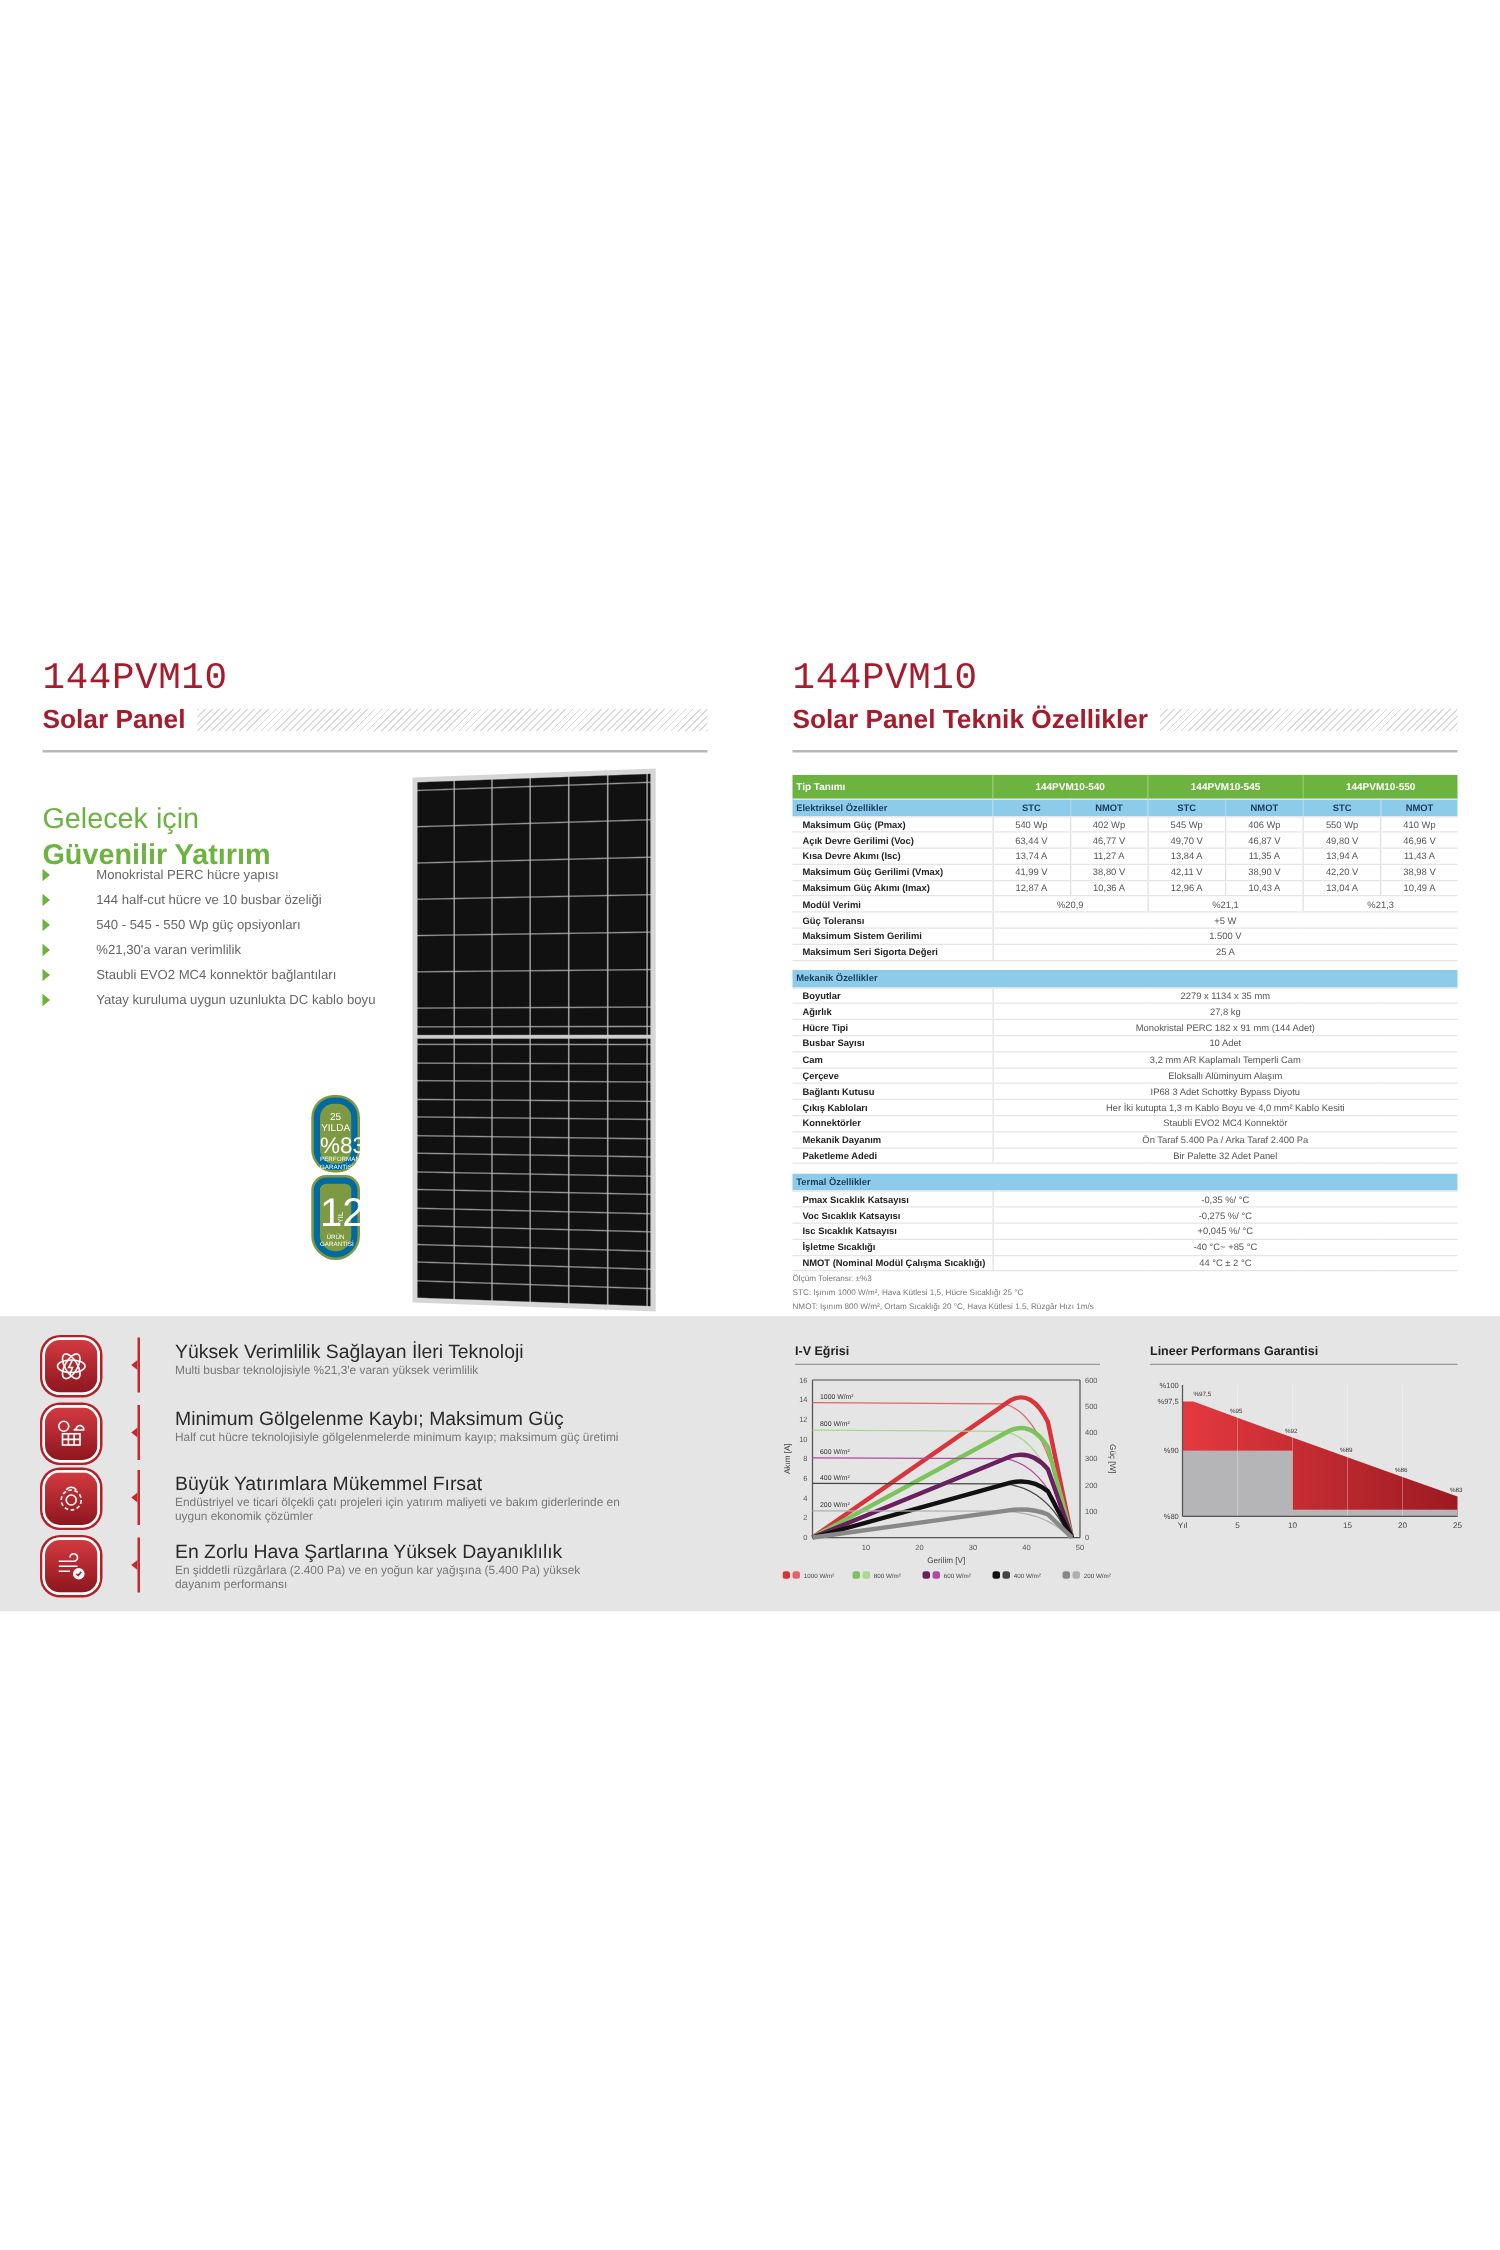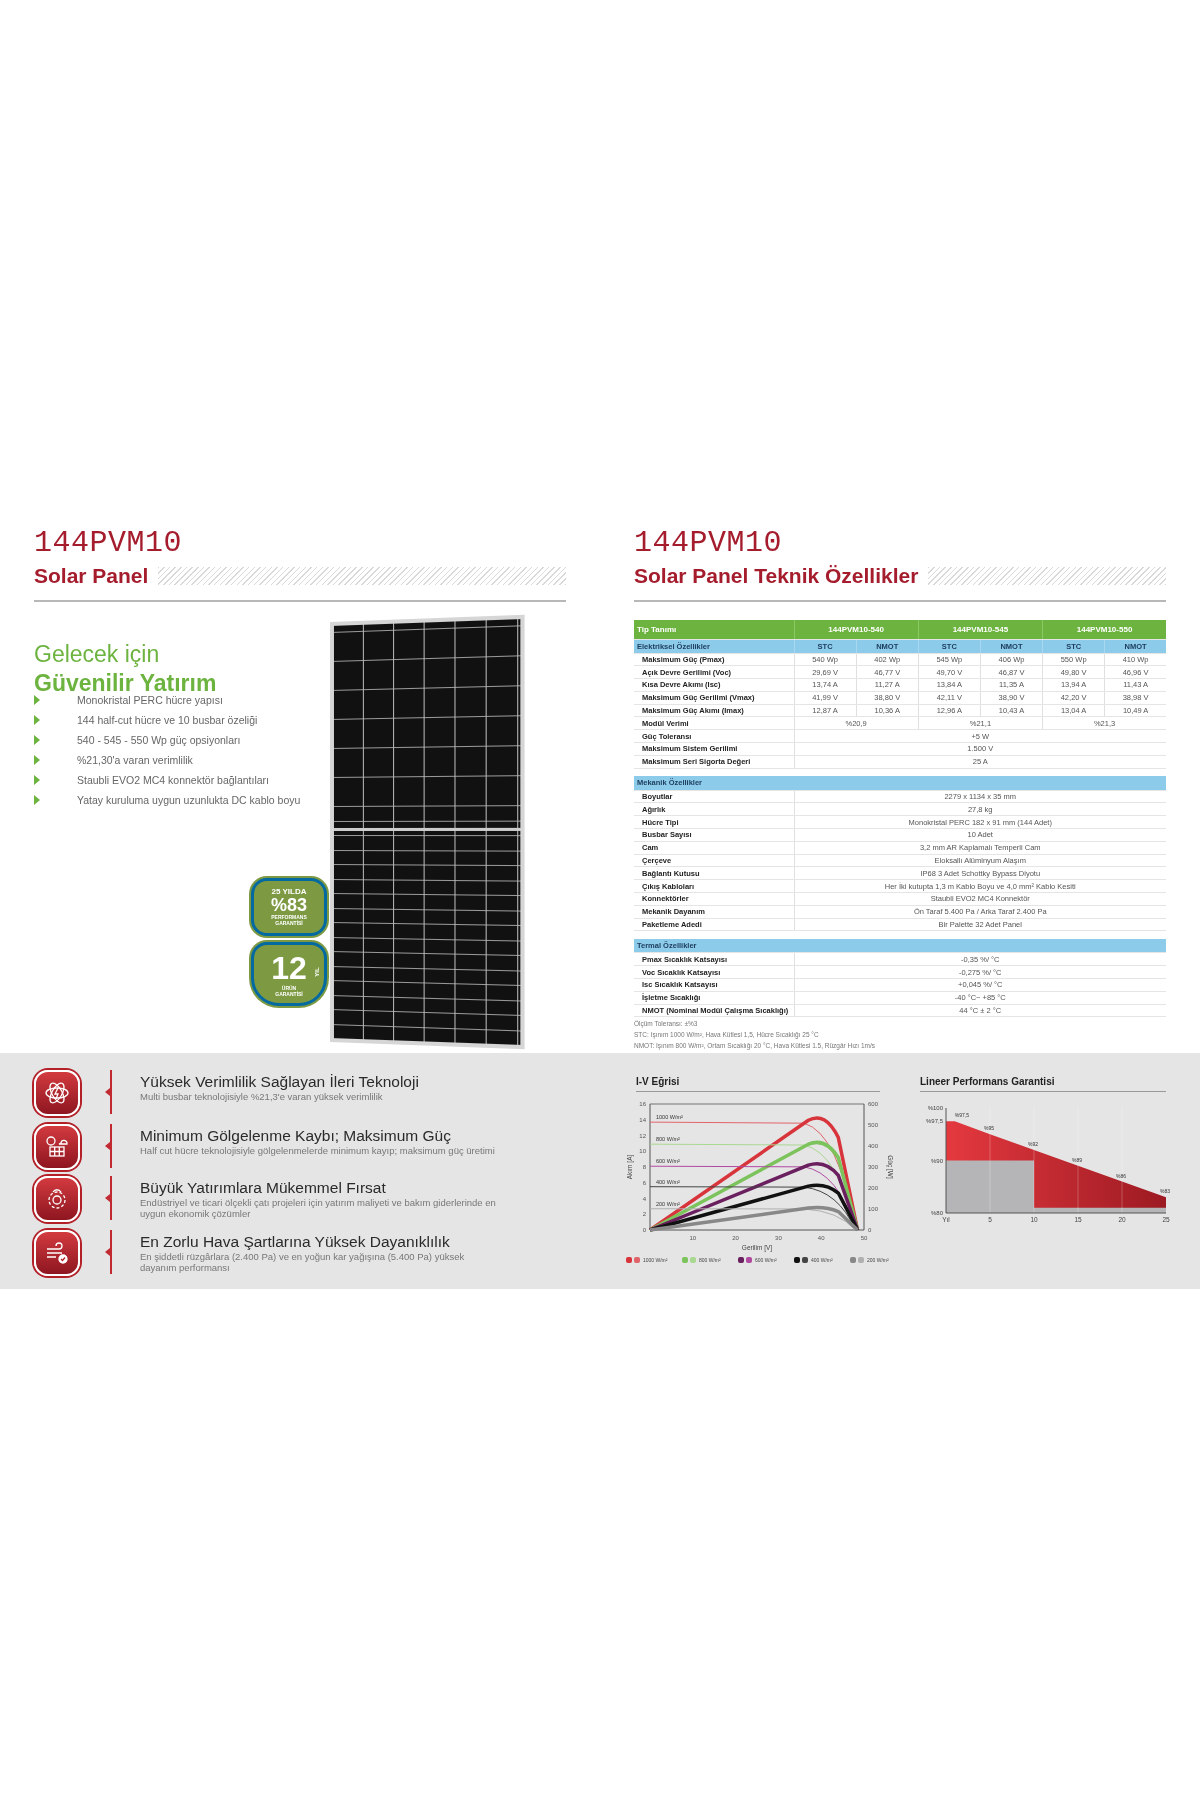--- a/index.html
+++ b/index.html
@@ -27,21 +27,21 @@
   .panel { position: absolute; left: 330px; top: 622px; width: 190px; height: 420px; background: #d6d6d6; padding: 4px;
     transform: perspective(800px) rotateY(-8deg); transform-origin: left center; }
   .panel .grid { width: 100%; height: 100%; background: #111;
     background-image:
       repeating-linear-gradient(90deg, transparent 0 29px, #bbb 29px 30px),
       repeating-linear-gradient(0deg, transparent 0 13.5px, #9a9a9a 13.5px 14.5px);
     position: relative; }
   .panel .mid { position: absolute; left: 0; right: 0; top: 49%; height: 3px; background: #ccc; }
 
   
-  .badge { position: absolute; width: 76px; height: 58px; border-radius: 16px; background: #7d9a43; border: 3px solid #0369a1; box-shadow: 0 0 0 2px #7d9a43; color: #fff; text-align: center; font-weight: bold; }
+  .badge { position: absolute; width: 35px; height: 58px; border-radius: 16px; background: #7d9a43; border: 5px solid #0369a1; box-shadow: 0 0 0 2px #7d9a43; color: #fff; text-align: center; font-weight: normal; }
   .badge1 { left: 251px; top: 878px; }
   .badge1 .a { font-size: 8px; margin-top: 6px; }
   .badge1 .b { font-size: 18px; line-height: 18px; }
   .badge1 .c { font-size: 5px; line-height: 6px; }
   .badge2 { left: 251px; top: 942px; height: 64px; border-radius: 16px 16px 28px 28px; }
   .badge2 .n { font-size: 32px; line-height: 34px; margin-top: 6px; }
   .badge2 .c { font-size: 5px; line-height: 6px; }
 
   
   table.spec { position: absolute; left: 634px; top: 620px; width: 532px; border-collapse: collapse; font-size: 7.5px; }
@@ -164,21 +164,21 @@
           <td class="lbl">Maksimum Güç (Pmax)</td>
           <td class="v">540 Wp</td>
           <td class="v">402 Wp</td>
           <td class="v">545 Wp</td>
           <td class="v">406 Wp</td>
           <td class="v">550 Wp</td>
           <td class="v">410 Wp</td>
         </tr>
         <tr>
           <td class="lbl">Açık Devre Gerilimi (Voc)</td>
-          <td class="v">29,69 V</td>
+          <td class="v">63,44 V</td>
           <td class="v">46,77 V</td>
           <td class="v">49,70 V</td>
           <td class="v">46,87 V</td>
           <td class="v">49,80 V</td>
           <td class="v">46,96 V</td>
         </tr>
         <tr>
           <td class="lbl">Kısa Devre Akımı (Isc)</td>
           <td class="v">13,74 A</td>
           <td class="v">11,27 A</td>

